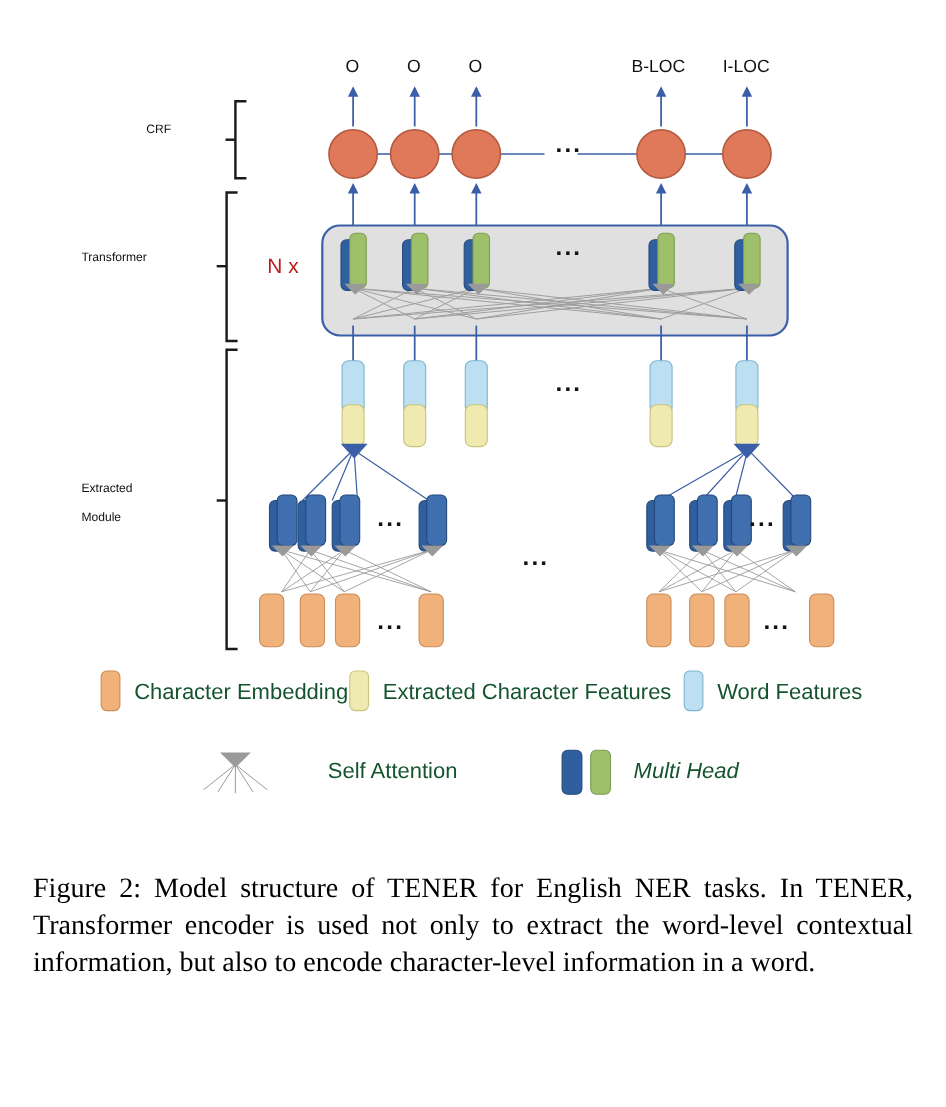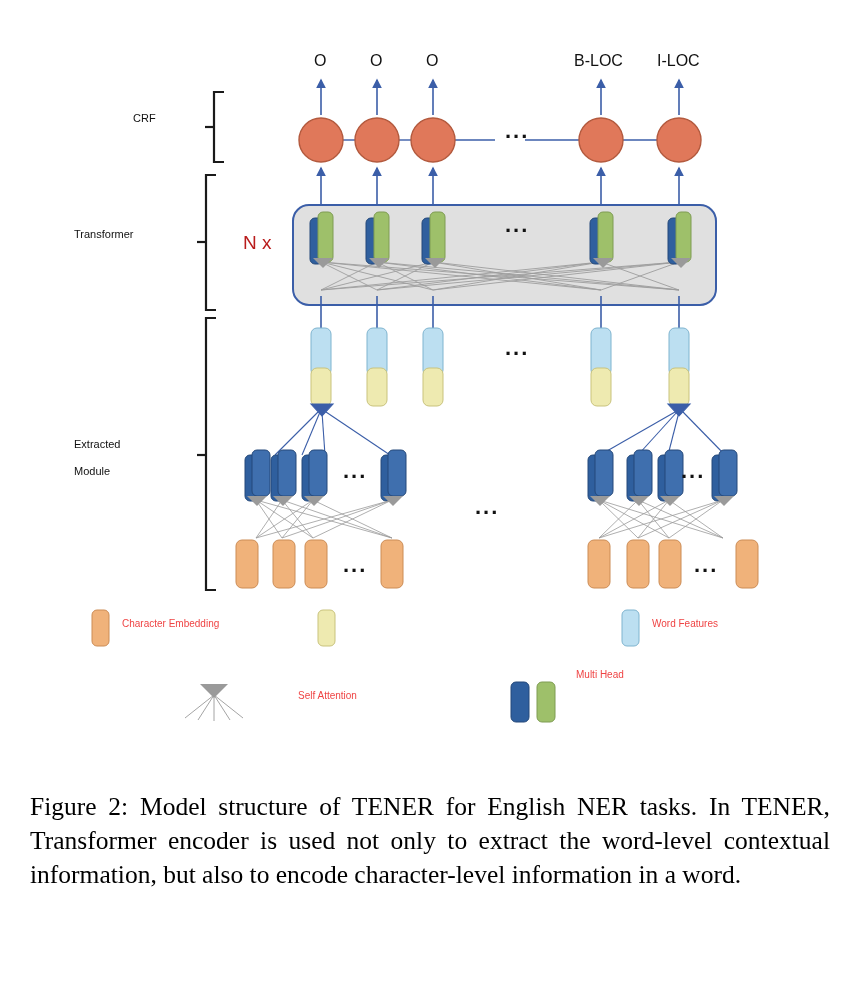--- a/index.html
+++ b/index.html
@@ -52,22 +52,22 @@
     color: #b91c1c;
     font-weight: 400;
   }
   .ellipsis {
     font-size: 22px;
     letter-spacing: 2px;
     color: #111;
     font-weight: 700;
   }
   .legend-label {
-    font-size: 10px;
-    color: #ef4444;
+    font-size: 20px;
+    color: #14532d;
   }
 
   
   #caption {
     position: absolute;
     left: 30px;
     top: 790px;
     width: 800px;
     font-family: "Liberation Serif", serif;
     font-size: 25.5px;
@@ -356,21 +356,22 @@
   <div class="lbl ellipsis" style="left:505px; top:118px;">...</div>
   <div class="lbl ellipsis" style="left:505px; top:212px;">...</div>
   <div class="lbl ellipsis" style="left:505px; top:335px;">...</div>
   <div class="lbl ellipsis" style="left:343px; top:458px;">...</div>
   <div class="lbl ellipsis" style="left:681px; top:458px;">...</div>
   <div class="lbl ellipsis" style="left:475px; top:494px;">...</div>
   <div class="lbl ellipsis" style="left:343px; top:552px;">...</div>
   <div class="lbl ellipsis" style="left:694px; top:552px;">...</div>
 
   <div class="lbl legend-label" style="left:122px; top:618px;">Character Embedding</div>
+  <div class="lbl legend-label" style="left:348px; top:618px;">Extracted Character Features</div>
   <div class="lbl legend-label" style="left:652px; top:618px;">Word Features</div>
 
   <div class="lbl legend-label" style="left:274px; top:690px;margin-left:24px;">Self Attention</div>
-  <div class="lbl legend-label" style="left:576px; top:669px;">Multi Head</div>
+  <div class="lbl legend-label" style="left:576px; top:690px;font-style:italic;">Multi Head</div>
 </div>
 
 <div id="caption">
   <span class="cap-text">Figure 2: Model structure of TENER for English NER tasks. In TENER, Transformer encoder is used not only to extract the word-level contextual information, but also to encode character-level information in a word.</span>
 </div>
 
 </body></html>

